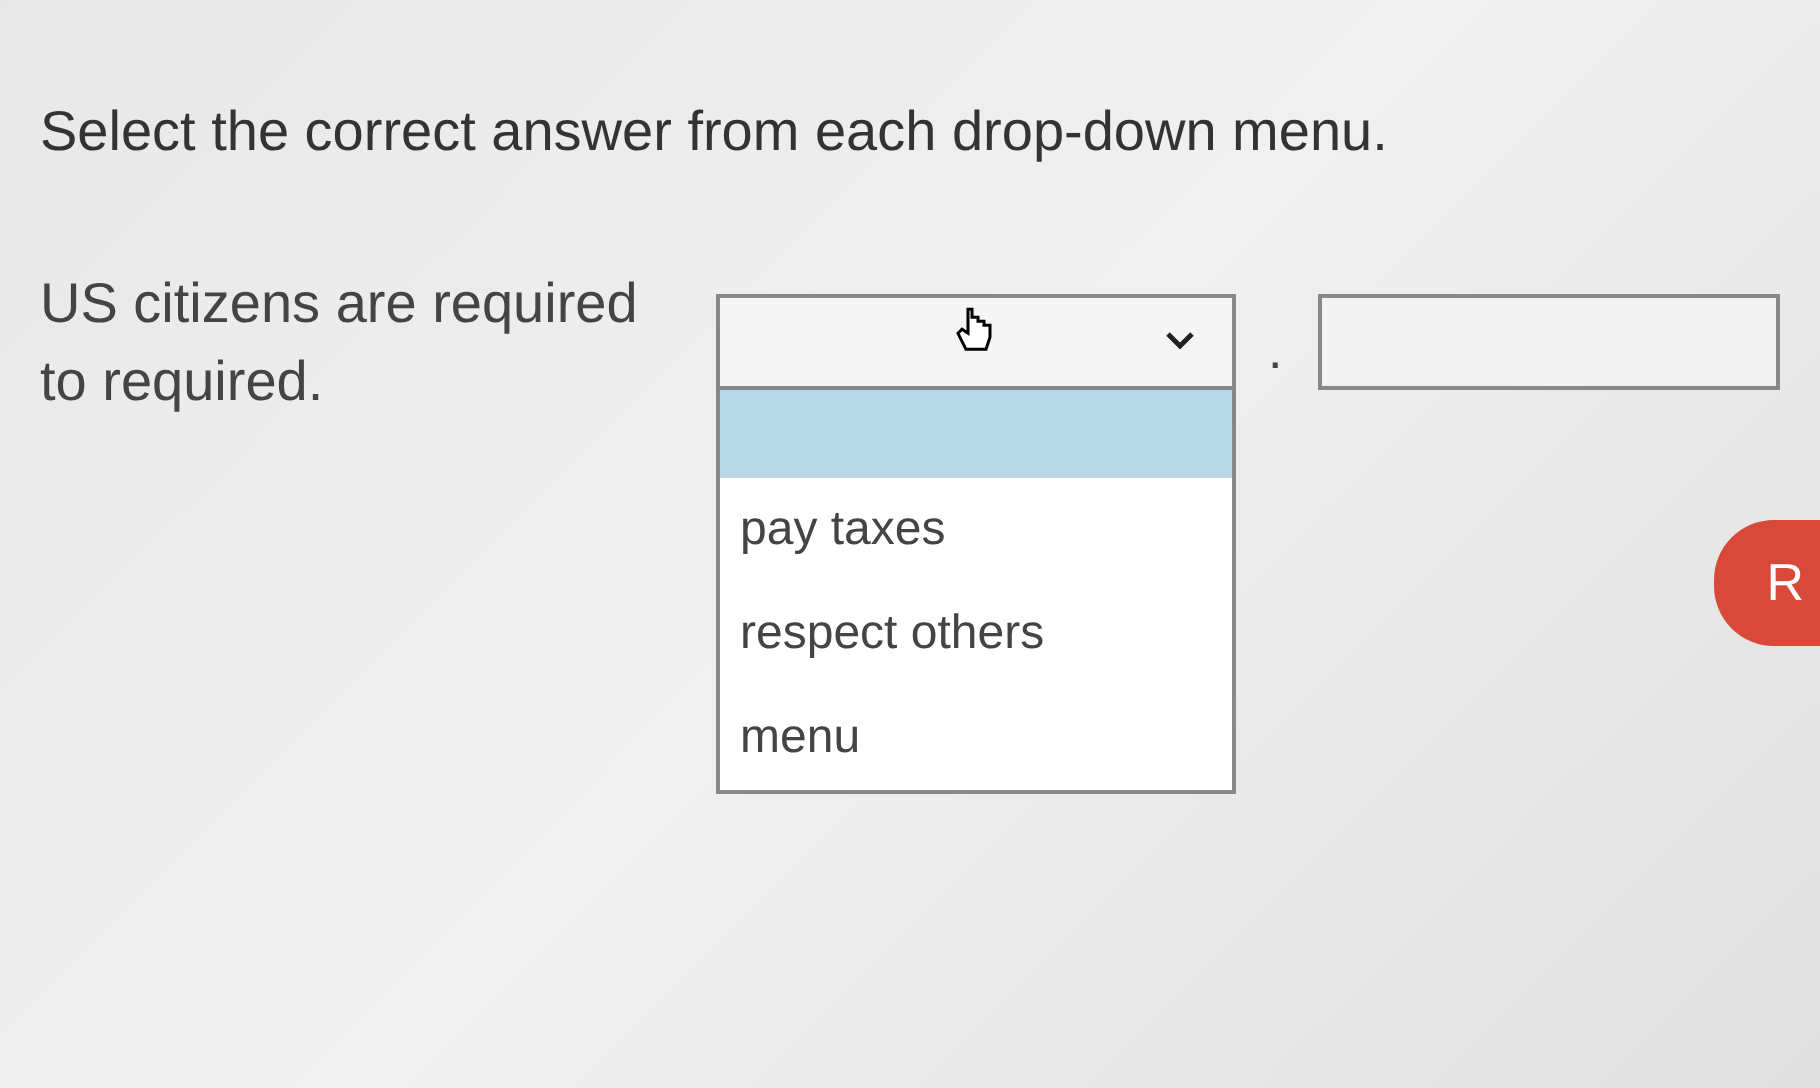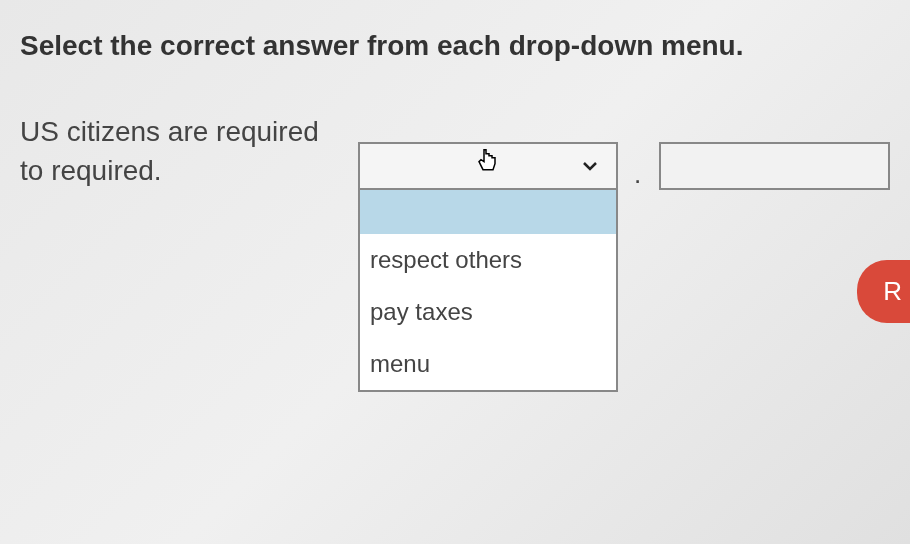--- a/index.html
+++ b/index.html
@@ -9,25 +9,26 @@
       font-family: Arial, Helvetica, sans-serif;
       background: linear-gradient(135deg, #e8e8e8 0%, #f0f0f0 50%, #e0e0e0 100%);
       padding: 30px 20px;
       position: relative;
       overflow: hidden;
     }
     .instruction {
       font-size: 28px;
       color: #333;
       margin-bottom: 50px;
-      font-weight: 700;
+      font-weight: 400;
+      margin-top: 20px;
     }
     .question-row {
       display: flex;
-      align-items: flex-end;
+      align-items: center;
       gap: 10px;
     }
     .question-text {
       font-size: 28px;
       color: #444;
       line-height: 1.4;
       max-width: 320px;
     }
     .dropdown-container {
       position: relative;
@@ -124,22 +125,22 @@
         </svg>
       </span>
       <span class="chevron">
         <svg width="16" height="10" viewBox="0 0 16 10">
             <path d="M 2 2 L 8 8 L 14 2" fill="none" stroke="#222" stroke-width="2.5"></path>
           </svg>
       </span>
     </div>
     <div class="dropdown-list">
       <div class="dropdown-option highlighted"></div>
+      <div class="dropdown-option">pay taxes</div>
       <div class="dropdown-option">respect others</div>
-      <div class="dropdown-option">pay taxes</div>
       <div class="dropdown-option">menu</div>
     </div>
   </div>
 
   <div class="period">.</div>
 
   <div class="second-dropdown"></div>
 </div>
 
 <button class="reset-button">R</button>

